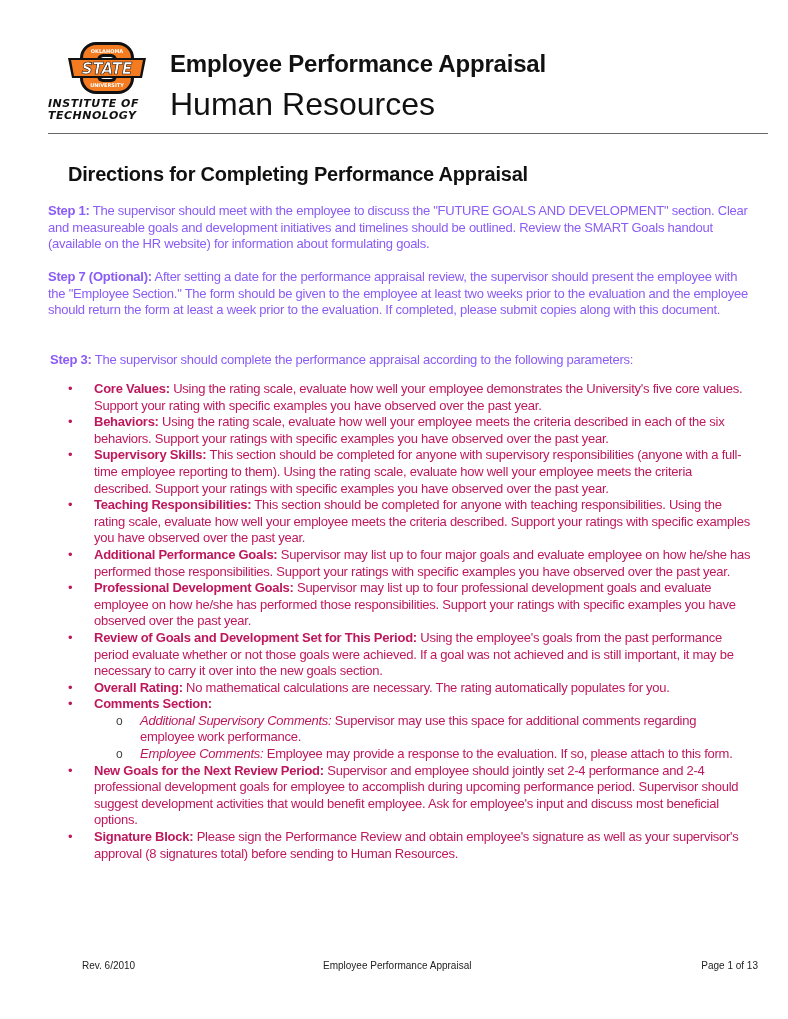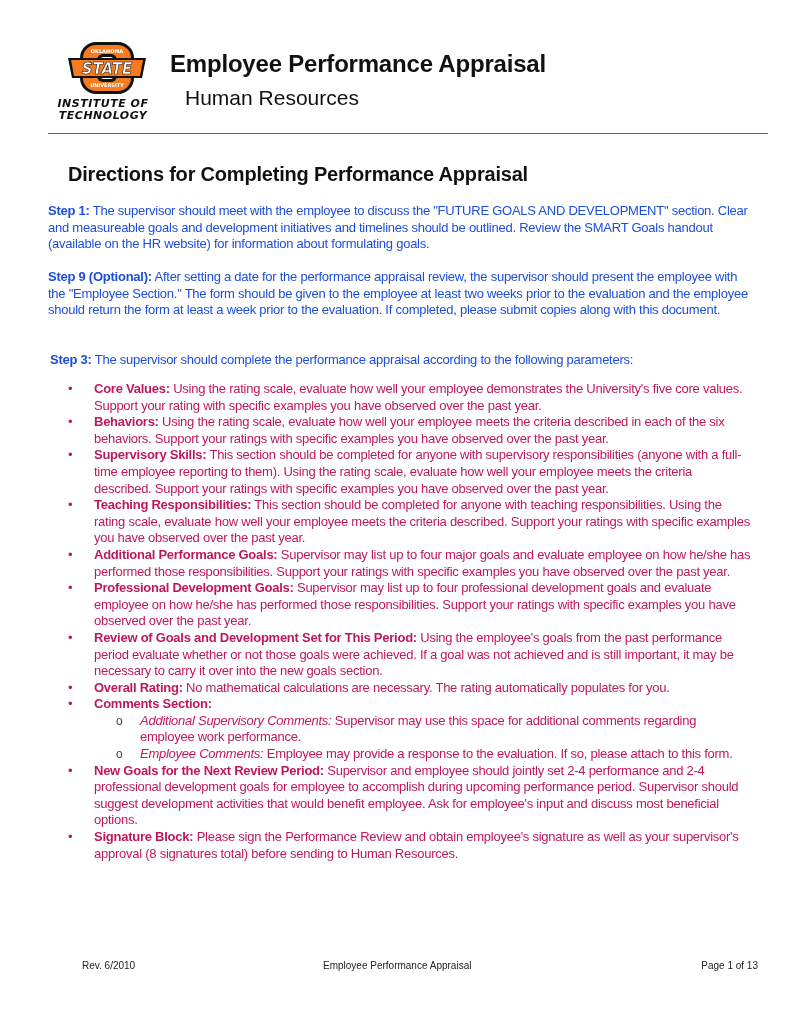--- a/index.html
+++ b/index.html
@@ -2,31 +2,31 @@
 <html><head>
 <meta charset="utf-8">
 <style>
   * { margin: 0; padding: 0; box-sizing: border-box; }
   html, body { width: 788px; height: 1019px; background: #ffffff; overflow: hidden; }
   body { font-family: "Liberation Sans", "DejaVu Sans", sans-serif; color: #111; position: relative; }
 
   .page { position: absolute; left: 0; top: 0; width: 788px; height: 1019px; }
 
   
-  .logo { position: absolute; left: 48px; top: 40px; width: 110px; height: 86px; text-align: center; }
+  .logo { position: absolute; left: 48px; top: 40px; width: 110px; height: 86px; }
   .logo-o { position: absolute; left: 18px; top: 0; width: 82px; height: 56px; }
   .logo-inst { position: absolute; left: 0; top: 58px; width: 110px; font-style: italic; font-weight: bold; font-size: 11px; letter-spacing: 0.5px; line-height: 12px; color: #111; font-family: "DejaVu Sans", sans-serif; }
 
   .title { position: absolute; left: 170px; top: 50px; font-size: 24px; font-weight: bold; color: #111; letter-spacing: -0.2px; }
-  .subtitle { position: absolute; left: 185px; top: 86px; font-size: 21px; font-weight: normal; color: #111; }
+  .subtitle { position: absolute; left: 170px; top: 86px; font-size: 32px; font-weight: normal; color: #111; }
   .hr { position: absolute; left: 48px; top: 133px; width: 720px; height: 1px; background: #666; }
 
   .h2 { position: absolute; left: 48px; top: 163px; font-size: 20px; font-weight: bold; color: #111; letter-spacing: -0.2px; margin-left: 20px; }
 
-  .para { position: absolute; left: 48px; width: 700px; font-size: 13px; line-height: 16.6px; color: #1d4ed8; letter-spacing: -0.25px; }
+  .para { position: absolute; left: 48px; width: 700px; font-size: 13px; line-height: 16.6px; color: #8b5cf6; letter-spacing: -0.25px; }
   .para b { font-weight: bold; }
 
   .list { position: absolute; left: 62px; top: 381px; width: 690px; list-style: none; font-size: 13px; line-height: 16.6px; color: #be185d; letter-spacing: -0.25px; }
   .list > li { position: relative; padding-left: 32px; }
   .list > li::before { content: "\2022"; position: absolute; left: 6px; top: 0; font-size: 13px; }
   .sub { list-style: none; padding-left: 46px; }
   .sub li { position: relative; padding-left: 0; }
   .sub li::before { content: "o"; position: absolute; left: -24px; top: 0; font-size: 12px; color: #444; }
   .sub i { font-style: italic; }
 
@@ -61,21 +61,21 @@
   <div class="subtitle">Human Resources</div>
   <div class="hr"></div>
 
   <div class="h2">Directions for Completing Performance Appraisal</div>
 
   <p class="para" style="top:203px;">
     <b>Step 1:</b><span> The supervisor should meet with the employee to discuss the "FUTURE GOALS AND DEVELOPMENT" section. Clear and measureable goals and development initiatives and timelines should be outlined.  Review the SMART Goals handout (available on the HR website) for information about formulating goals.</span>
   </p>
 
   <p class="para" style="top:269px;">
-    <b>Step 9 (Optional):</b><span> After setting a date for the performance appraisal review, the supervisor should present the employee with the "Employee Section." The form should be given to the employee at least two weeks prior to the evaluation and the employee should return the form at least a week prior to the evaluation. If completed, please submit copies along with this document.</span>
+    <b>Step 7 (Optional):</b><span> After setting a date for the performance appraisal review, the supervisor should present the employee with the "Employee Section." The form should be given to the employee at least two weeks prior to the evaluation and the employee should return the form at least a week prior to the evaluation. If completed, please submit copies along with this document.</span>
   </p>
 
   <p class="para" style="top:352px; left:50px;">
     <b>Step 3:</b><span> The supervisor should complete the performance appraisal according to the following parameters:</span>
   </p>
 
   <ul class="list">
     <li><b>Core Values:</b><span> Using the rating scale, evaluate how well your employee demonstrates the University's five core values. Support your rating with specific examples you have observed over the past year.</span></li>
     <li><b>Behaviors:</b><span> Using the rating scale, evaluate how well your employee meets the criteria described in each of the six behaviors. Support your ratings with specific examples you have observed over the past year.</span></li>
     <li><b>Supervisory Skills:</b><span> This section should be completed for anyone with supervisory responsibilities (anyone with a full-time employee reporting to them). Using the rating scale, evaluate how well your employee meets the criteria described. Support your ratings with specific examples you have observed over the past year.</span></li>

